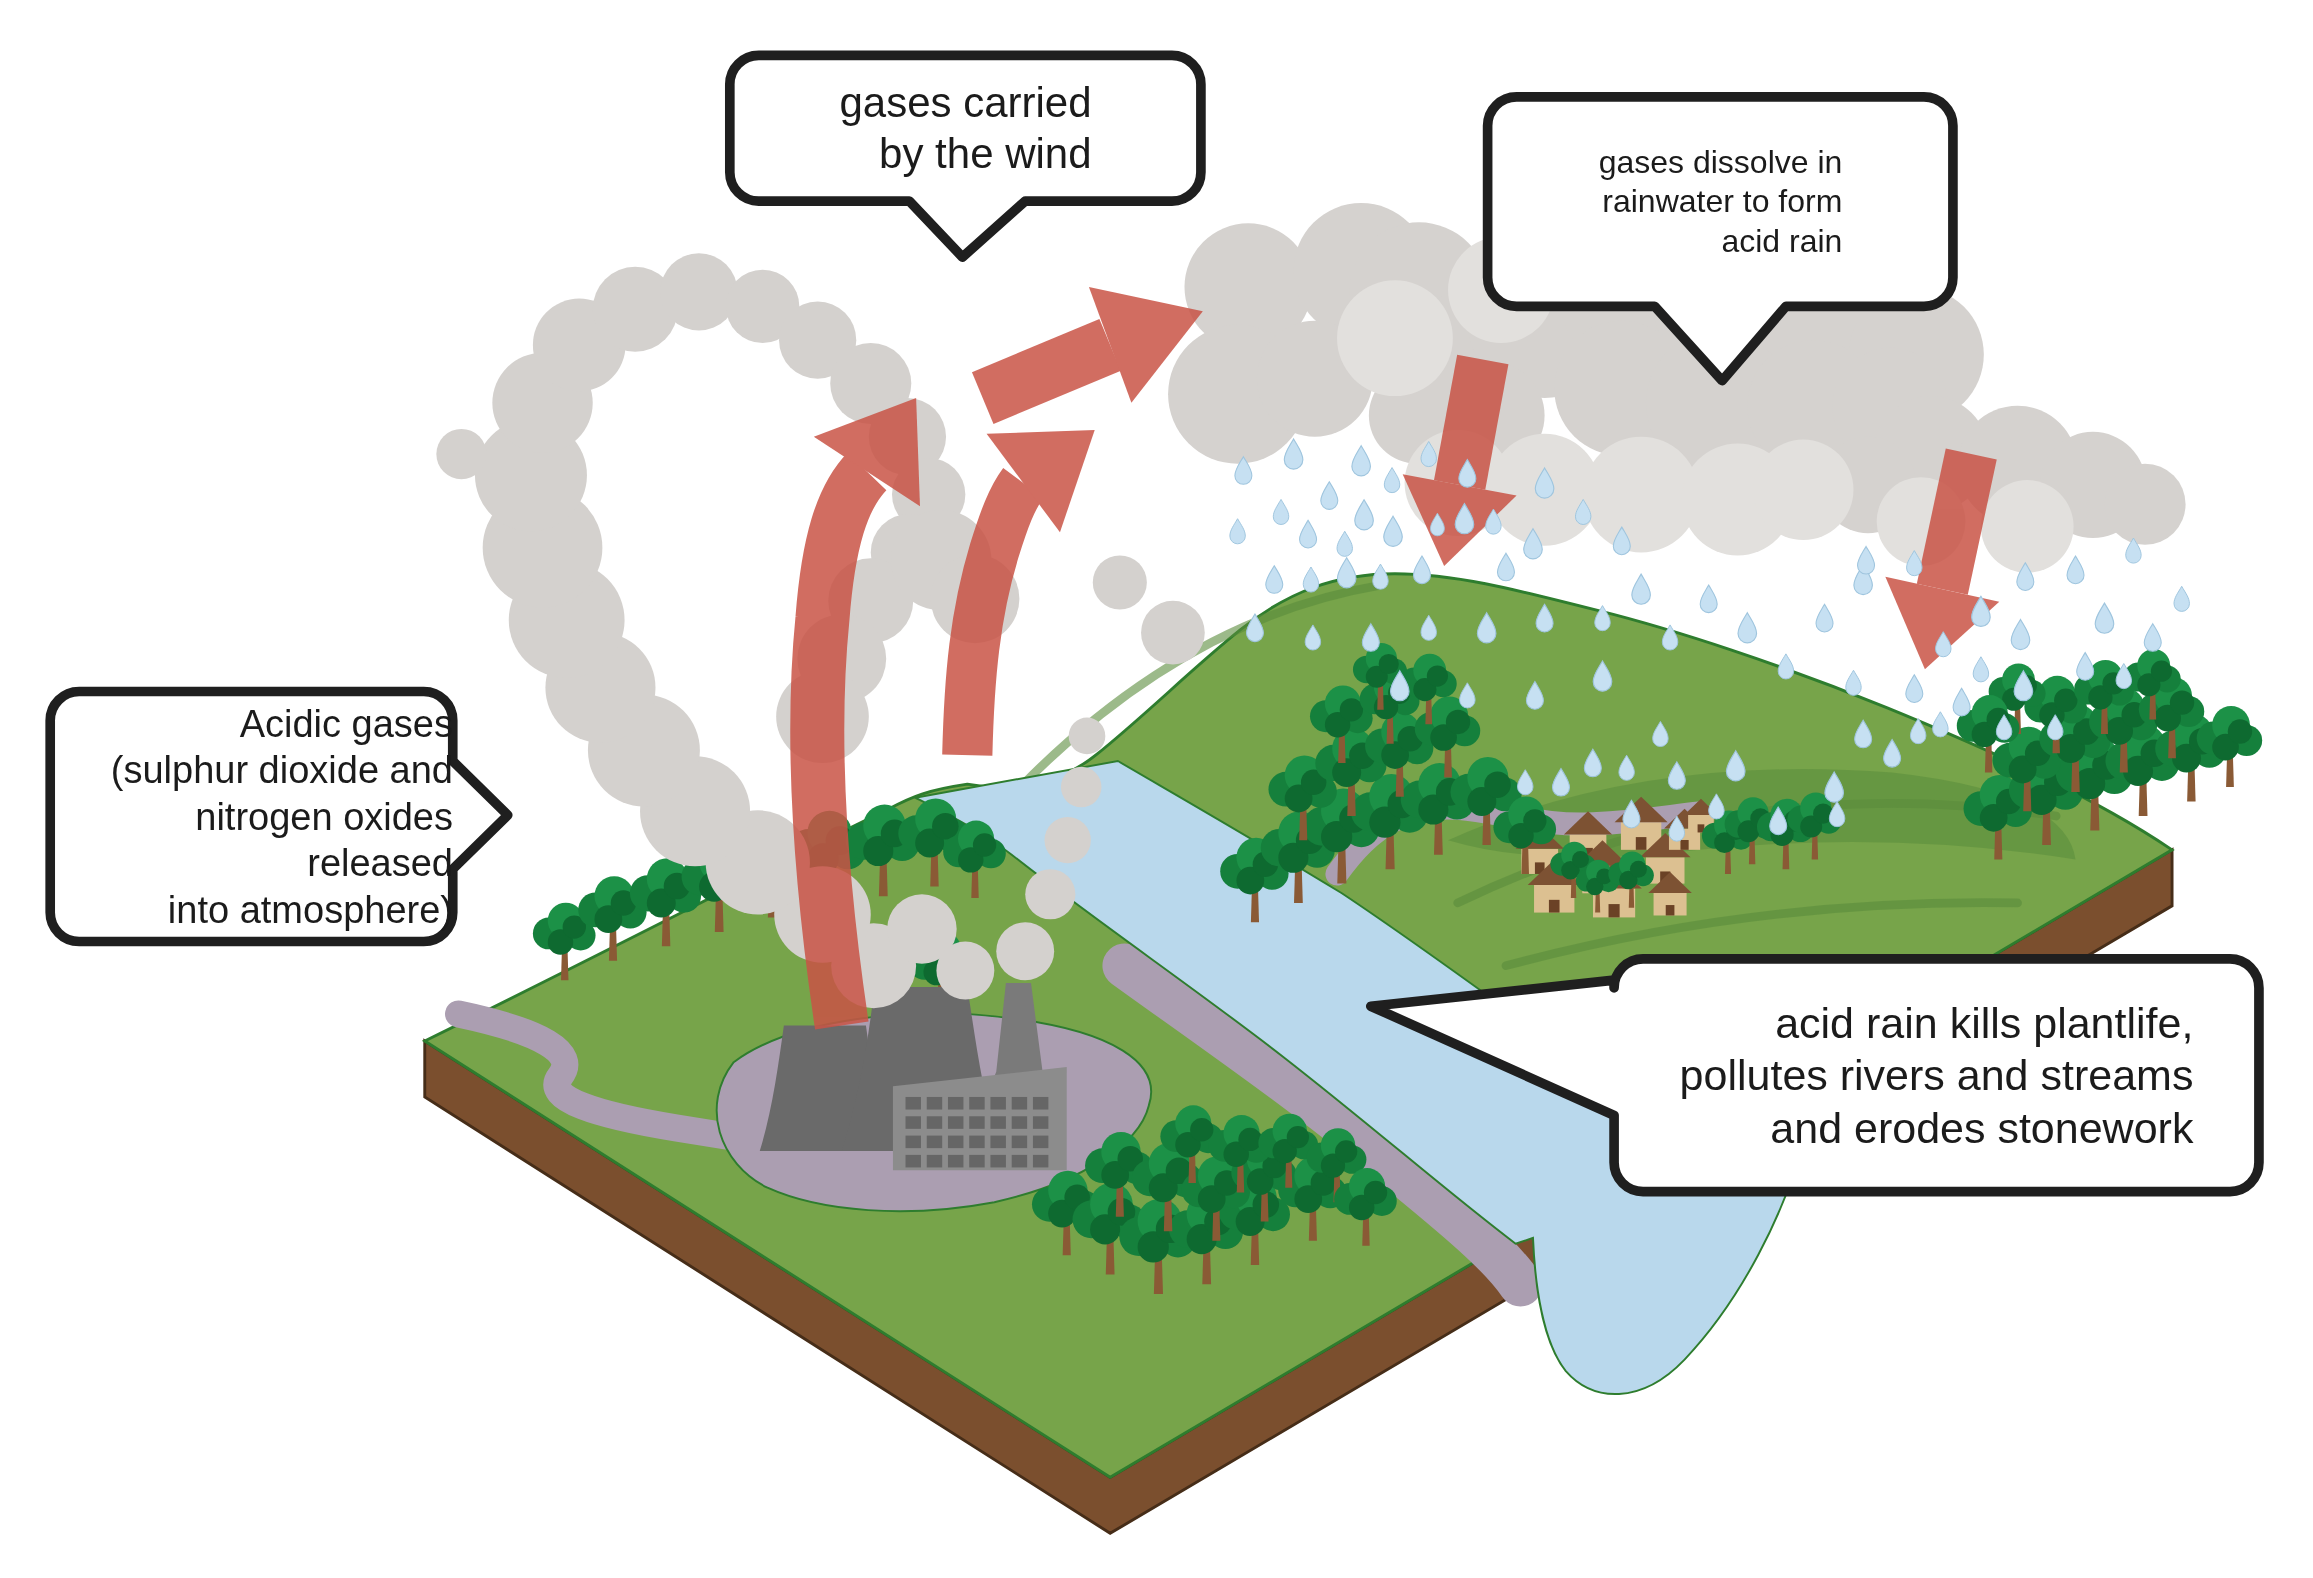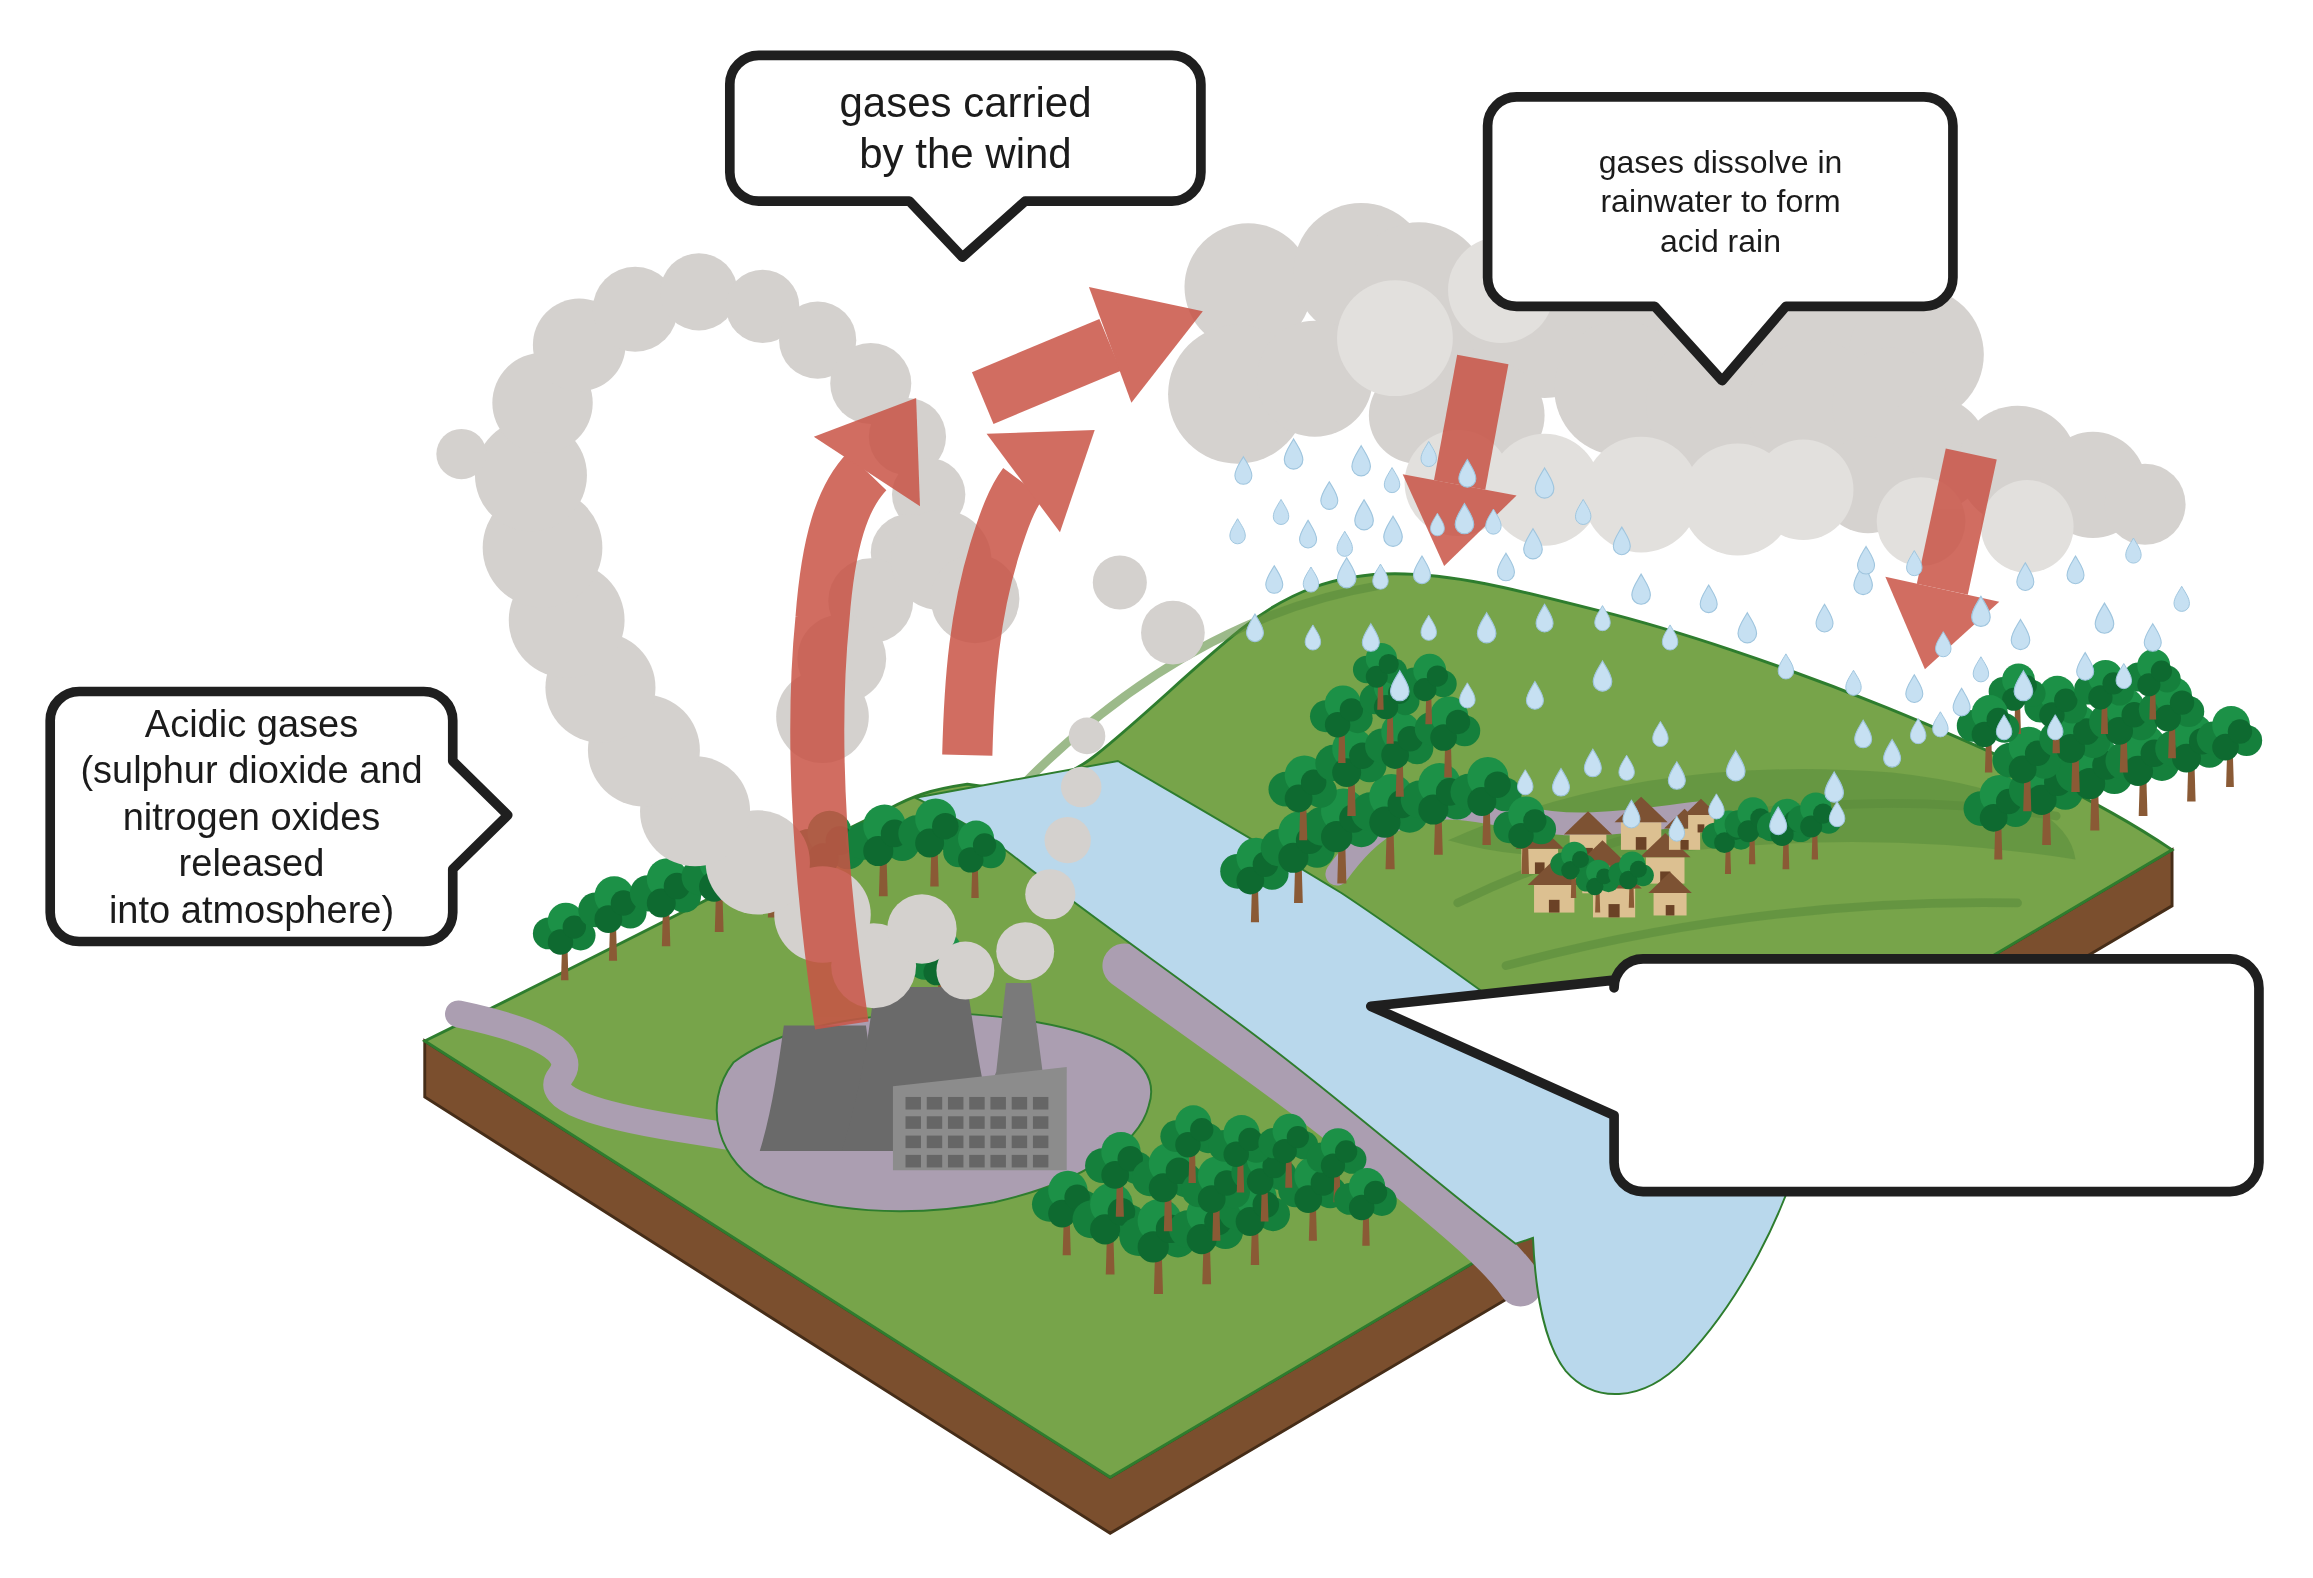--- a/index.html
+++ b/index.html
@@ -1,21 +1,21 @@
 <!DOCTYPE html>
 <html><head>
 <meta charset="utf-8">
 <style>
   html,body{margin:0;padding:0;background:#ffffff;}
   body{font-family:"Liberation Sans", sans-serif;}
   .stage{position:relative;width:2313px;height:1579px;overflow:hidden;background:#ffffff;}
   .stage svg{position:absolute;left:0;top:0;}
   .callout-text{
     position:absolute;display:flex;align-items:center;justify-content:center;
-    text-align:center;color:#1b1b1b;white-space:pre-line;
+    text-align:right;color:#1b1b1b;white-space:pre-line;
     font-family:"Liberation Sans", sans-serif;line-height:1.22;letter-spacing:0;
     pointer-events:none;
   }
   .c1{left:730px;top:55px;width:471px;height:146px;font-size:42px;}
   .c2{left:1488px;top:97px;width:465px;height:210px;font-size:32px;}
   .c3{left:50px;top:692px;width:403px;height:250px;font-size:38px;}
   .c4{left:1614px;top:959px;width:645px;height:233px;font-size:43px;}
 </style>
 </head>
 <body>
@@ -419,15 +419,18 @@
 
 <div class="callout-text c1">gases carried
 by the wind</div>
 <div class="callout-text c2">gases dissolve in
 rainwater to form
 acid rain</div>
 <div class="callout-text c3">Acidic gases
 (sulphur dioxide and
 nitrogen oxides released
 into atmosphere)</div>
+<div class="callout-text c4">acid rain kills plantlife,
+pollutes rivers and streams
+and erodes stonework</div>
 
 </div>
 
 
 </body></html>

